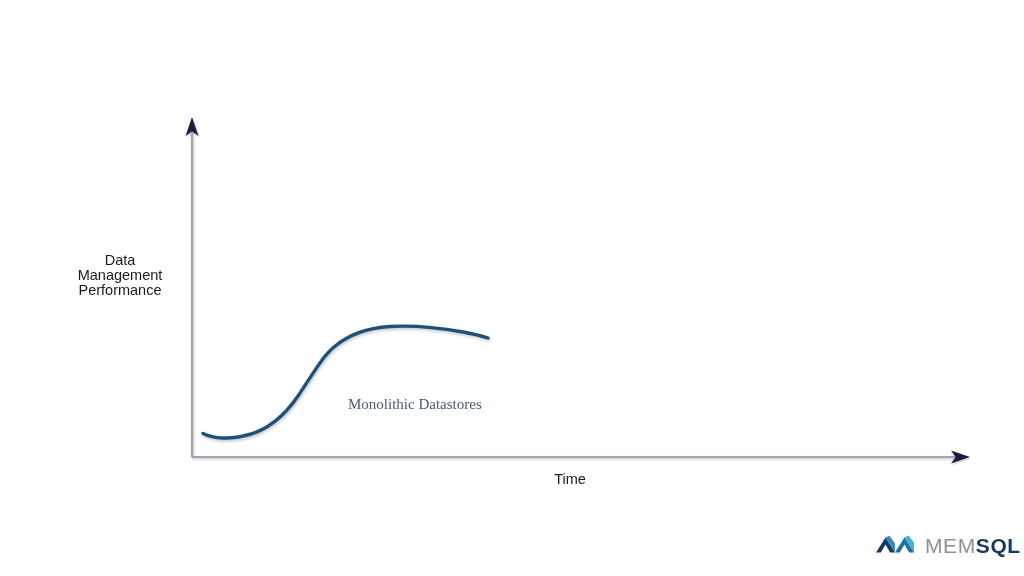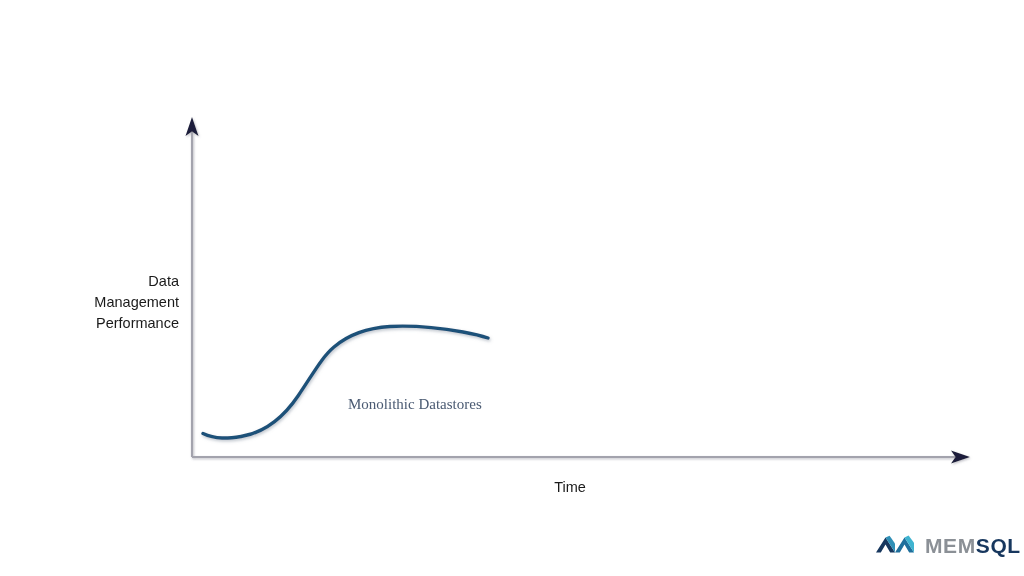--- a/index.html
+++ b/index.html
@@ -50,37 +50,36 @@
     position: absolute;
     left: 0;
     top: 0;
     display: block;
   }
 
   
   .y-axis-label {
     position: absolute;
     left: 61px;
-    top: 271px;
+    top: 253px;
     width: 118px;
     font-size: 14.5px;
-    line-height: 21px;
+    line-height: 15px;
     color: #1a1a1a;
-    text-align: right;
+    text-align: center;
     white-space: pre-line;
   }
   .x-axis-label {
     position: absolute;
     left: 500px;
     top: 471px;
     width: 140px;
     text-align: center;
     font-size: 14.5px;
     color: #1a1a1a;
-    margin-top: 8px;
   }
 
   
   .curve-label {
     position: absolute;
     left: 348px;
     top: 396px;
     font-size: 15px;
     color: #4a5a72;
     white-space: nowrap;
@@ -101,21 +100,21 @@
     margin-right: 9px;
   }
   .logo-text {
     font-size: 21px;
     letter-spacing: 0.6px;
     line-height: 1;
     white-space: nowrap;
   }
   .logo-text .mem {
     color: #8b9096;
-    font-weight: 700;
+    font-weight: 400;
   }
   .logo-text .sql {
     color: #17375e;
     font-weight: 700;
   }
 </style>
 </head>
 <body>
 
 <div class="slide">

